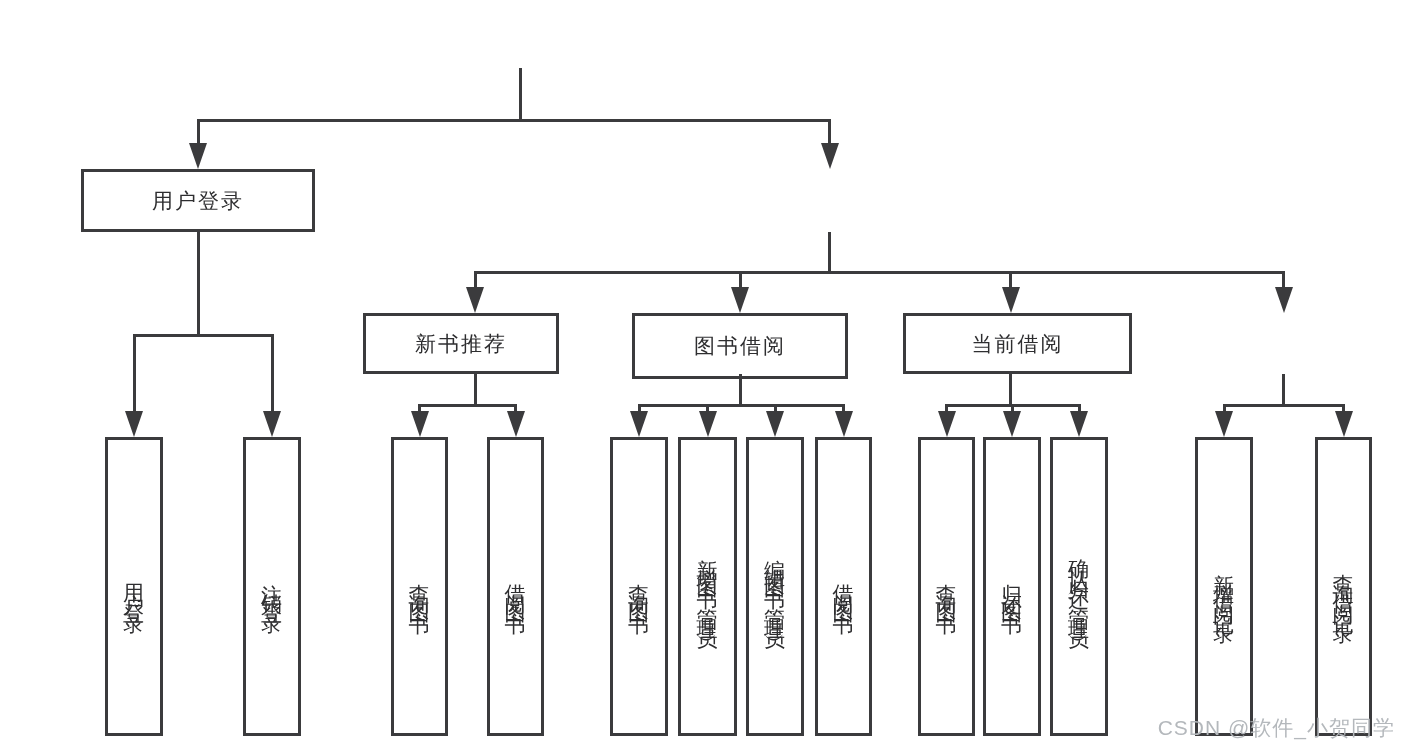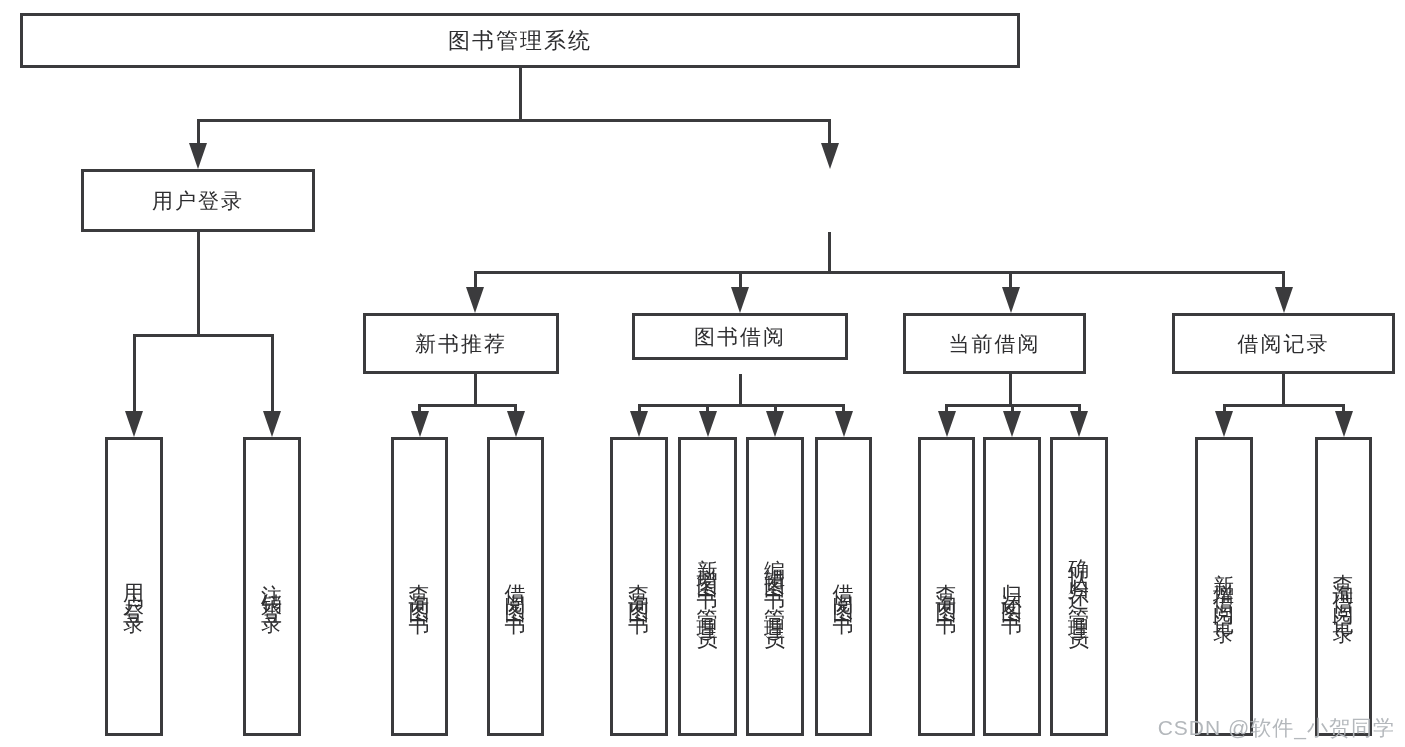--- a/index.html
+++ b/index.html
@@ -51,37 +51,31 @@
     letter-spacing: 1px;
     z-index: 20;
     white-space: nowrap;
   }
 </style>
 </head>
 <body>
 
 <div id="canvas">
   <div class="watermark">CSDN @软件_小贺同学</div>
-<div class="node h root" style="left: 20px; top: 13px; width: 1000px; height: 55px;">
-      <span>图书管理系统</span>
-    </div>
     <div class="node h" style="left: 81px; top: 169px; width: 234px; height: 63px;">
       <span>用户登录</span>
     </div>
     <div class="node h" style="left: 363px; top: 313px; width: 196px; height: 61px;">
       <span>新书推荐</span>
     </div>
-    <div class="node h" style="left: 632px; top: 313px; width: 216px; height: 47px;">
+    <div class="node h" style="left: 632px; top: 313px; width: 216px; height: 66px;">
       <span>图书借阅</span>
     </div>
-    <div class="node h" style="left: 903px; top: 313px; width: 183px; height: 61px;">
+    <div class="node h" style="left: 903px; top: 313px; width: 229px; height: 61px;">
       <span>当前借阅</span>
-    </div>
-    <div class="node h" style="left: 1172px; top: 313px; width: 223px; height: 61px;">
-      <span>借阅记录</span>
     </div>
     <div class="node v" style="left: 105px; top: 437px; width: 58px; height: 299px;">
       <span>用户登录</span>
     </div>
     <div class="node v" style="left: 243px; top: 437px; width: 58px; height: 299px;">
       <span>注销登录</span>
     </div>
     <div class="node v" style="left: 391px; top: 437px; width: 57px; height: 299px;">
       <span>查询图书</span>
     </div>

